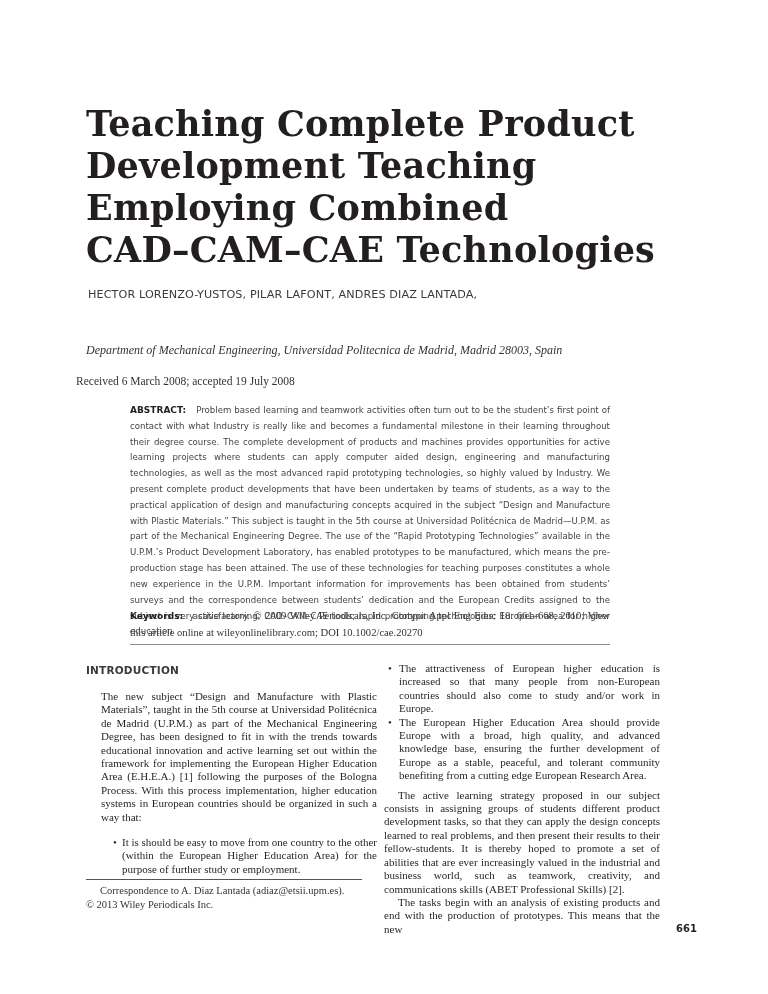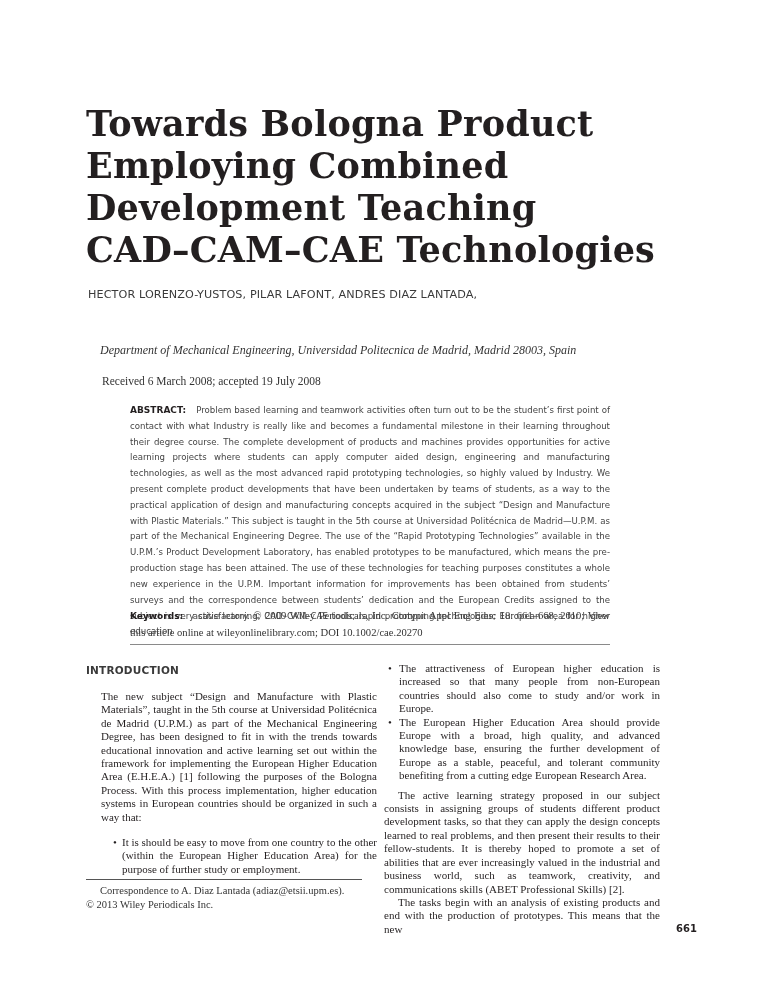--- a/index.html
+++ b/index.html
@@ -10,25 +10,25 @@
     font-size: 35px; line-height: 42px; letter-spacing: 0.2px; color: #231f20;
   }
   .title div { white-space: nowrap; }
   .authors {
     position: absolute; left: 88px; top: 286px; width: 620px;
     font-family: "DejaVu Sans", sans-serif; font-size: 11.2px; line-height: 17px;
     color: #3a3a3a; letter-spacing: 0.1px;
   }
   .authors div { white-space: nowrap; }
   .affil {
-    position: absolute; left: 100px; top: 343px; width: 620px;
+    position: absolute; left: 86px; top: 343px; width: 620px;
     font-family: "Liberation Serif", serif; font-style: italic; font-size: 12px; color: #333;
   }
   .received {
-    position: absolute; left: 102px; top: 375px;
+    position: absolute; left: 76px; top: 375px;
     font-family: "Liberation Serif", serif; font-size: 11.5px; color: #333;
   }
   .abstract {
     position: absolute; left: 130px; top: 403px; width: 480px;
     font-family: "DejaVu Sans", sans-serif; font-size: 8.6px; line-height: 15.8px;
     color: #444; text-align: justify;
   }
   .abstract .lbl { font-weight: bold; color: #231f20; font-size: 9px; margin-right: 7px; }
   .abstract .cite { font-family: "Liberation Serif", serif; font-size: 10.6px; color: #333; }
   .keywords {
@@ -53,23 +53,23 @@
   .para-indent { text-indent: 14px; }
   .footrule { position: absolute; left: 86px; top: 879px; width: 276px; height: 1px; background: #555; }
   .footnote { position: absolute; left: 86px; top: 884px; width: 290px; font-family: "Liberation Serif", serif; font-size: 10.5px; line-height: 14px; color: #333; }
   .footnote .indent { padding-left: 14px; }
   .pageno { position: absolute; left: 636px; top: 923px; font-family: "DejaVu Sans", sans-serif; font-weight: bold; font-size: 10px; color: #231f20; margin-left: 40px; }
 </style>
 </head>
 <body>
 
 <div class="title">
-  <div>Towards Bologna Product</div>
+  <div>Teaching Complete Product</div>
+  <div>Development Teaching</div>
   <div>Employing Combined</div>
-  <div>Development Teaching</div>
   <div>CAD–CAM–CAE Technologies</div>
 </div>
 
 <div class="authors">
   <div>HECTOR LORENZO-YUSTOS, PILAR LAFONT, ANDRES DIAZ LANTADA,</div>
 </div>
 
 <div class="affil">Department of Mechanical Engineering, Universidad Politecnica de Madrid, Madrid 28003, Spain</div>
 <div class="received">Received 6 March 2008; accepted 19 July 2008</div>
 

